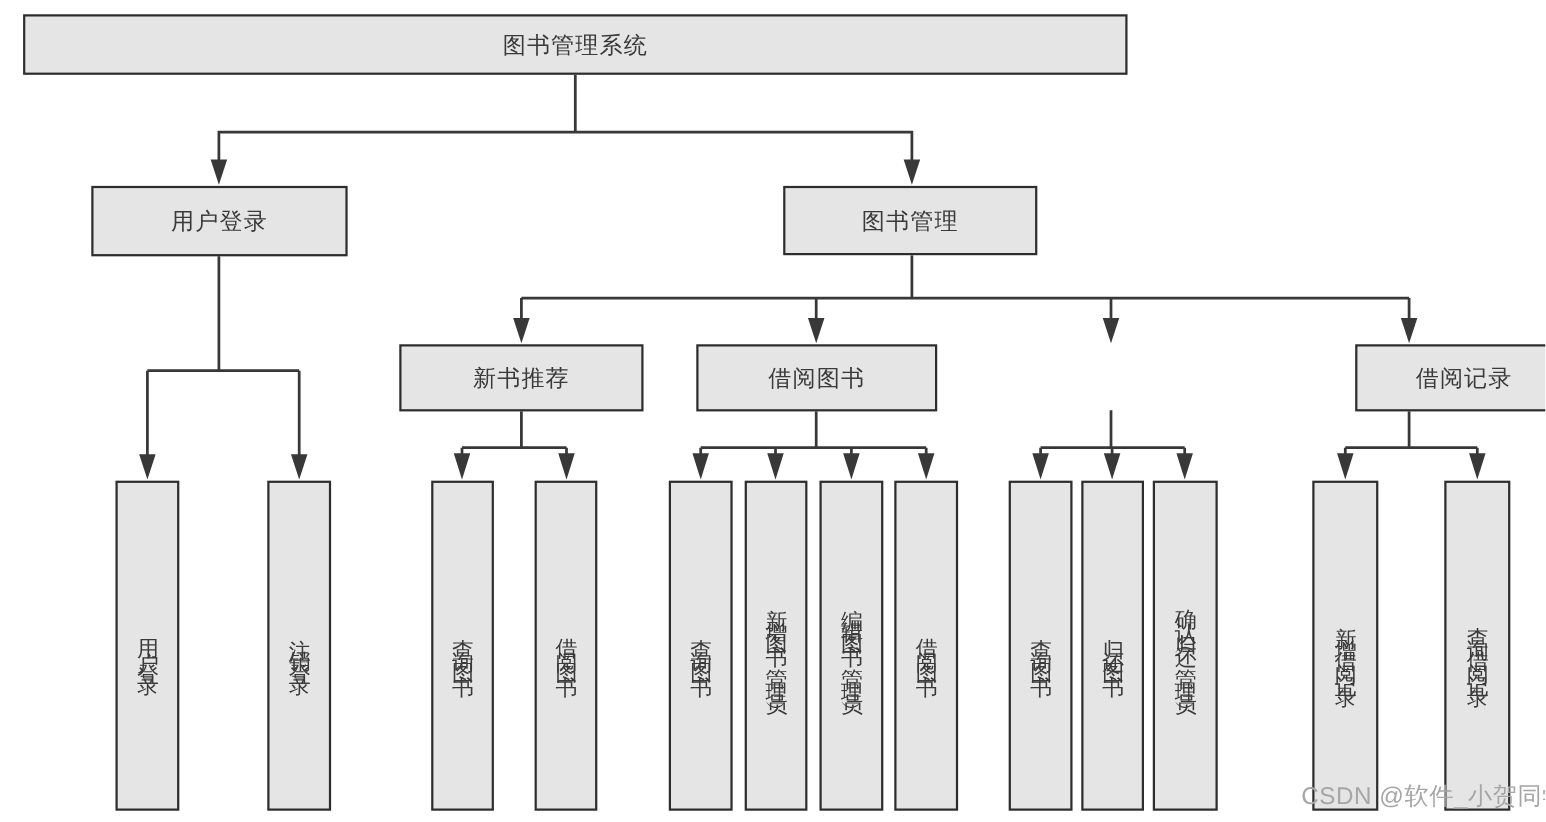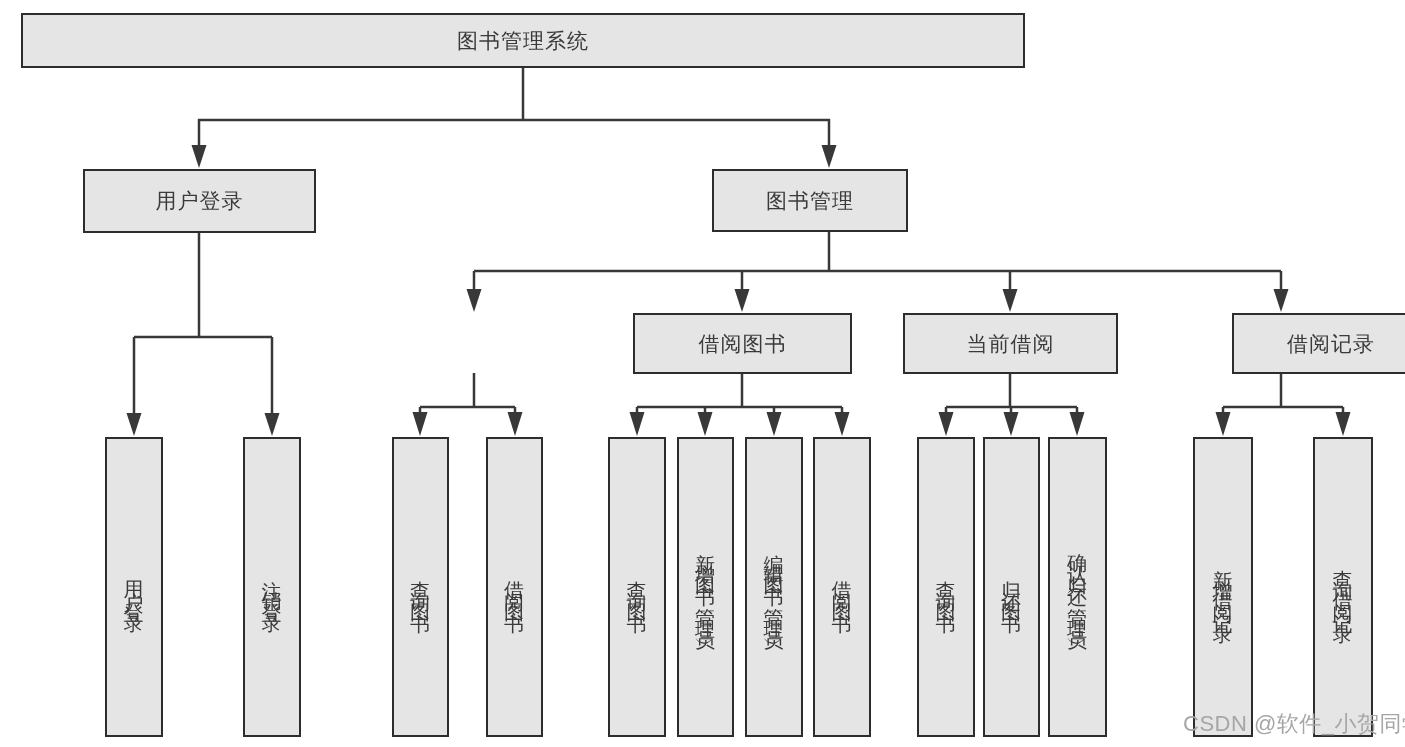--- a/index.html
+++ b/index.html
@@ -34,21 +34,21 @@
     writing-mode: vertical-rl;
     text-orientation: mixed;
     font-size: 20px;
     letter-spacing: 11px;
     line-height: 1;
   }
   
   .n-root        { left: 21px;   top: 13px;  width: 1004px; height: 55px; }
   
   .n-user-login  { left: 83px;   top: 169px; width: 233px;  height: 64px; }
-  .n-book-mgmt   { left: 712px;  top: 169px; width: 196px;  height: 63px; }
+  .n-book-mgmt   { left: 712px;  top: 169px; width: 231px;  height: 63px; }
   
   .n-nbr         { left: 363px;  top: 313px; width: 222px;  height: 61px; }
   .n-bb          { left: 633px;  top: 313px; width: 219px;  height: 61px; }
   .n-cb          { left: 903px;  top: 313px; width: 215px;  height: 61px; }
   .n-br          { left: 1232px; top: 313px; width: 198px;  height: 61px; }
   
   .leaf          { top: 437px; height: 300px; }
   .l-ul-login    { left: 105px;  width: 58px; }
   .l-ul-logout   { left: 243px;  width: 58px; }
   .l-nbr-query   { left: 392px;  width: 57px; }
@@ -113,22 +113,22 @@
       <polygon points="1215.5,412 1230.5,412 1223,436"></polygon>
       <polygon points="1335.5,412 1350.5,412 1343,436"></polygon>
     </g>
   </svg>
 
   <div class="node n-root">图书管理系统</div>
 
   <div class="node n-user-login">用户登录</div>
   <div class="node n-book-mgmt">图书管理</div>
 
+  <div class="node n-nbr">新书推荐</div>
   <div class="node n-bb">借阅图书</div>
-  <div class="node n-cb">当前借阅</div>
   <div class="node n-br">借阅记录</div>
 
   <div class="node vnode leaf l-ul-login">用户登录</div>
   <div class="node vnode leaf l-ul-logout">注销登录</div>
   <div class="node vnode leaf l-nbr-query">查询图书</div>
   <div class="node vnode leaf l-nbr-borrow">借阅图书</div>
   <div class="node vnode leaf l-bb-query">查询图书</div>
   <div class="node vnode leaf l-bb-add">新增图书（管理员）</div>
   <div class="node vnode leaf l-bb-edit">编辑图书（管理员）</div>
   <div class="node vnode leaf l-bb-borrow">借阅图书</div>

